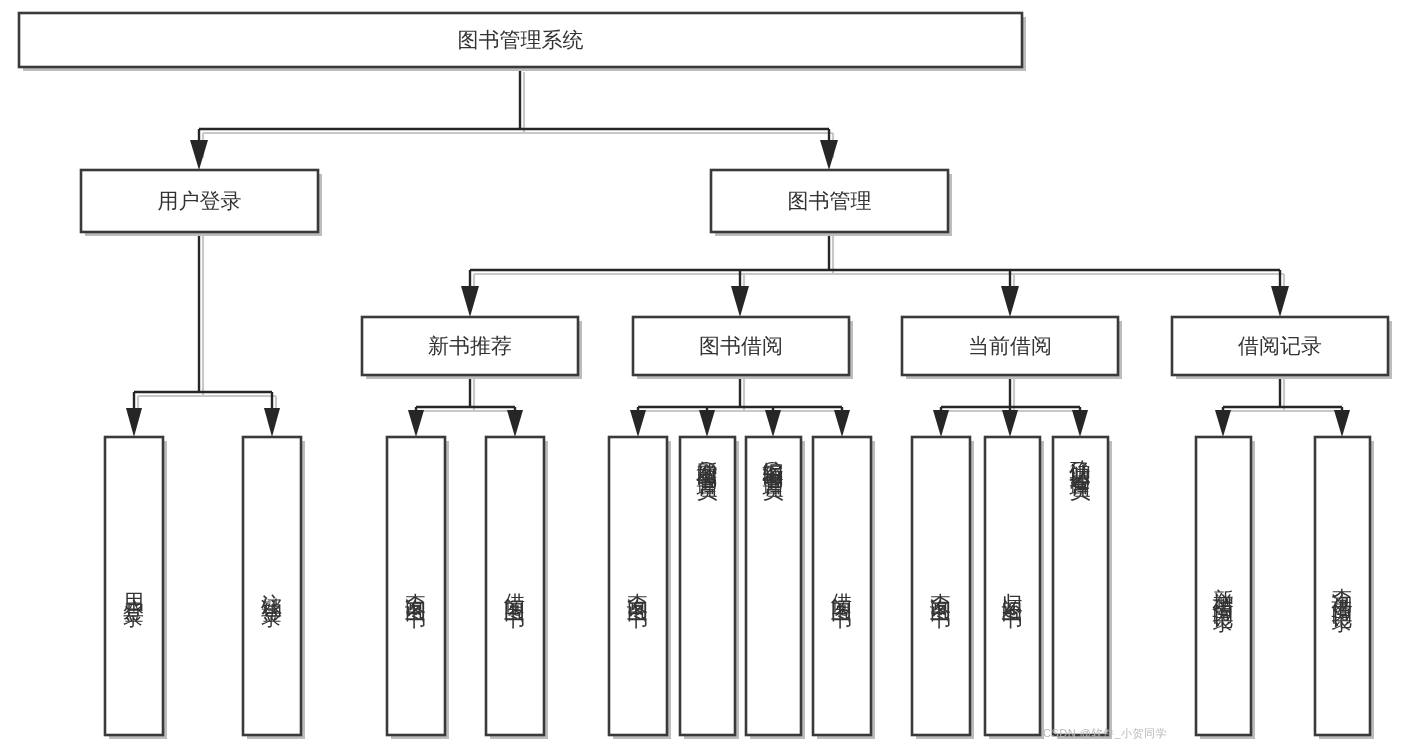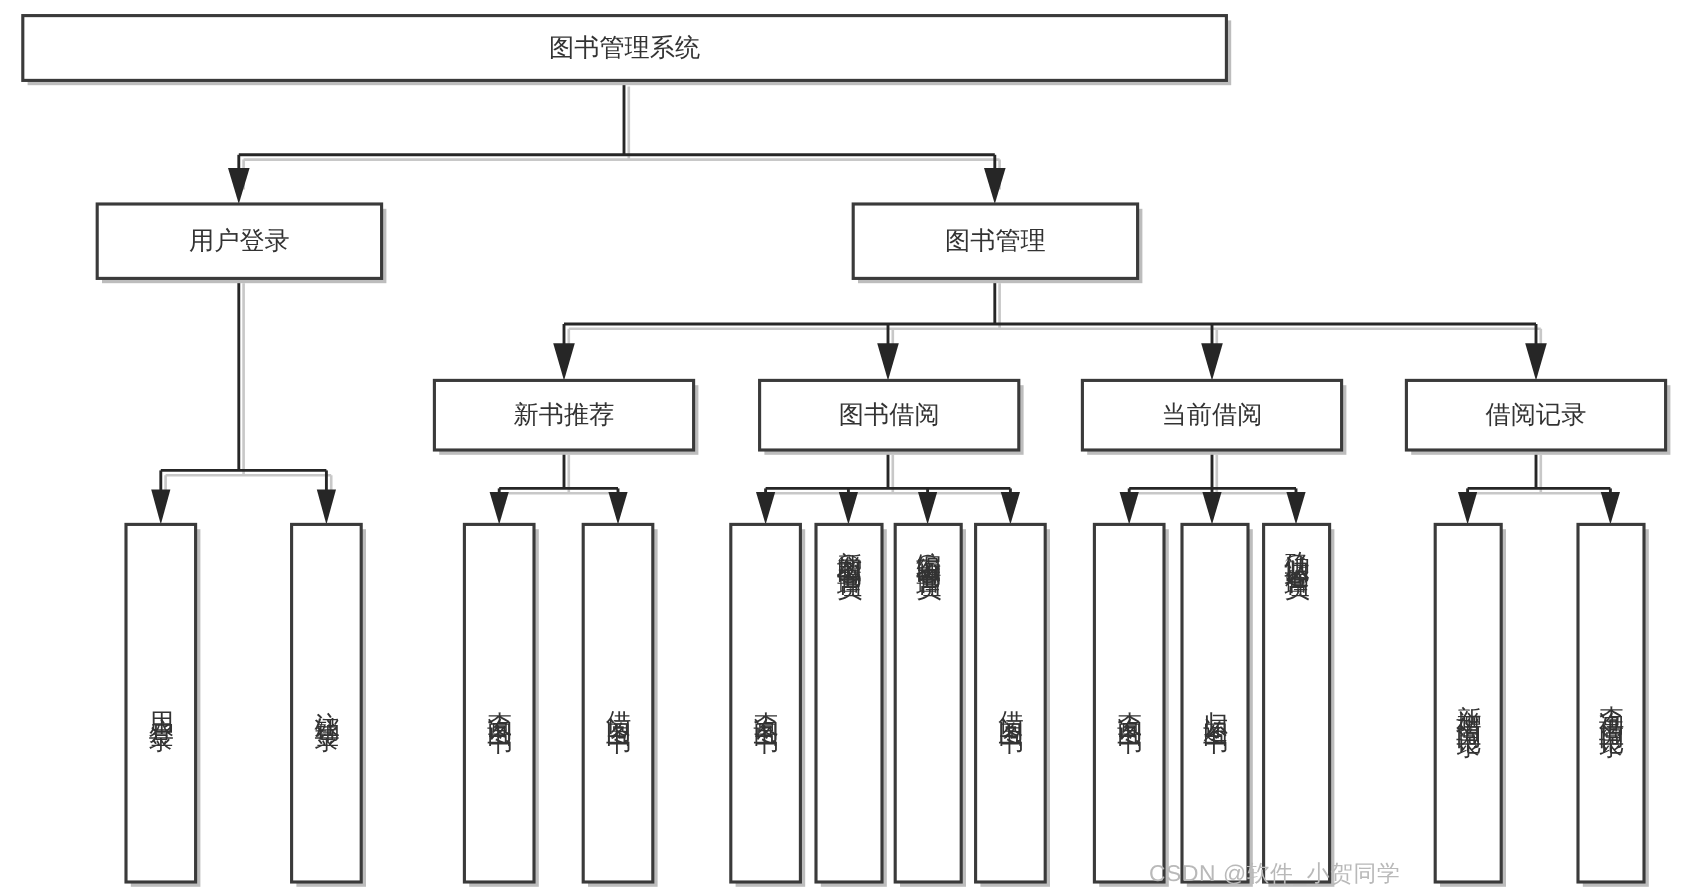--- a/index.html
+++ b/index.html
@@ -56,21 +56,21 @@
     font-size: 21px;
     fill: #333333;
     text-anchor: middle;
     dominant-baseline: middle;
   }
   .watermark-text {
     position: absolute;
     right: 10px;
     bottom: 6px;
     font-family: "Liberation Sans", "DejaVu Sans", sans-serif;
-    font-size: 19px;
+    font-size: 11px;
     color: #b9b9b9;
     white-space: nowrap;
     letter-spacing: 0.5px;
     pointer-events: none;
   }
   .vlabel-text {
     writing-mode: vertical-rl;
     text-orientation: upright;
     font-family: "Liberation Sans", "DejaVu Sans", sans-serif;
     font-size: 21px;

